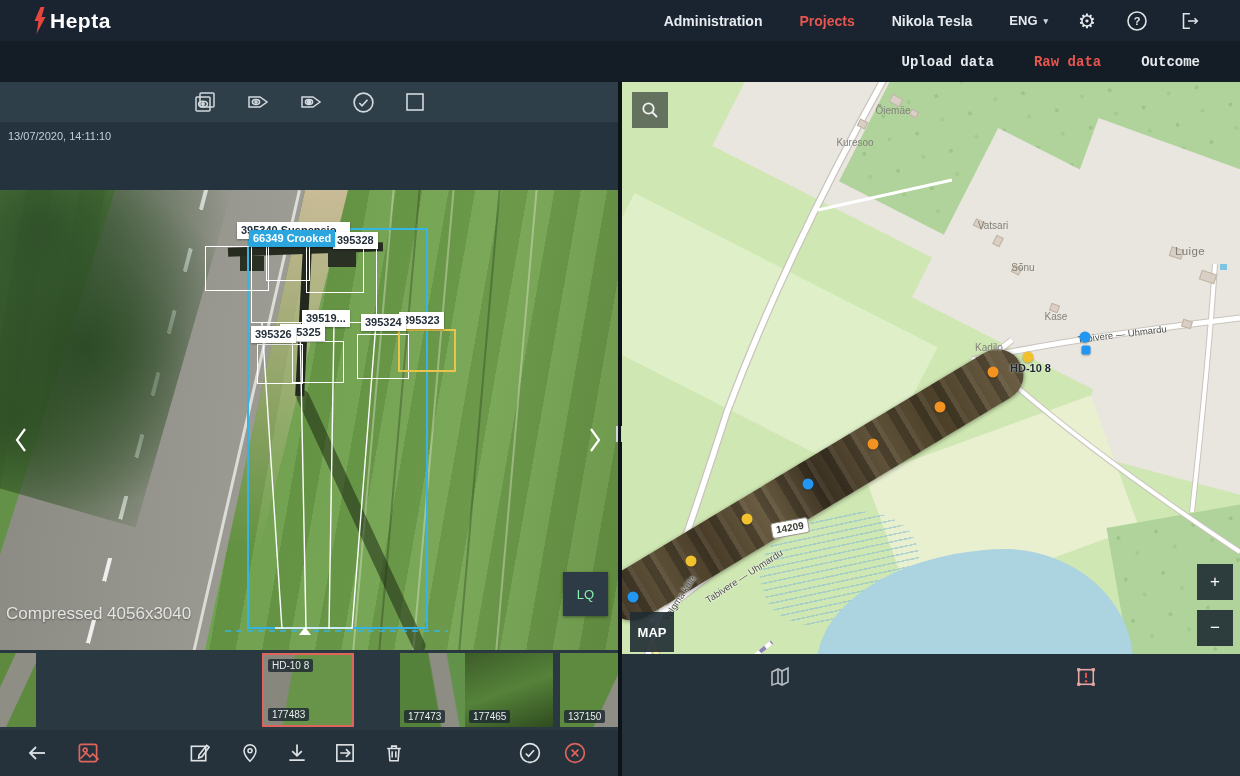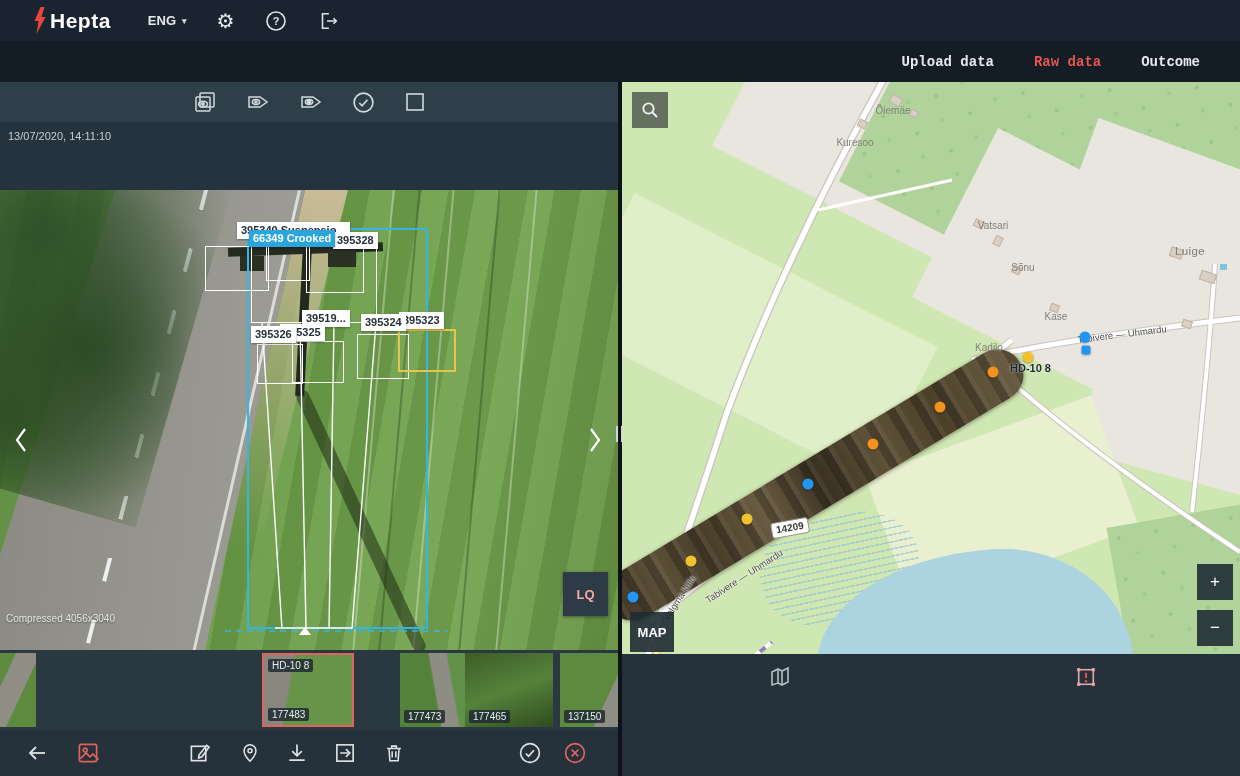--- a/index.html
+++ b/index.html
@@ -73,23 +73,23 @@
   .annolines { position:absolute; left:0; top:0; z-index:4; pointer-events:none; }
   .abox { position:absolute; border:1.5px solid #fff; z-index:5; cursor:pointer; }
   .abox.cyan { border:2px solid #35b5e5; z-index:3; }
   .abox.yellow { border:2px solid #e8c44c; }
   .albl { position:absolute; background:#fff; color:#25303a; font-size:11px; font-weight:bold;
           line-height:14px; padding:1px 4px 2px; white-space:nowrap; z-index:6; cursor:pointer;
           box-shadow:0 1px 2px rgba(0,0,0,.35); }
   .albl.blue { background:#2aa5de; color:#fff; z-index:7; }
   .timestamp { position:absolute; left:8px; top:8px; color:#c3ced6; font-size:11px; z-index:8; }
   .compressed { position:absolute; left:6px; bottom:26px; color:rgba(255,255,255,.8);
-                font-size:10px; z-index:8; text-shadow:0 1px 2px rgba(0,0,0,.4); }
+                font-size:17px; z-index:8; text-shadow:0 1px 2px rgba(0,0,0,.4); }
   .lq { position:absolute; right:10px; bottom:34px; width:45px; height:44px; background:#2c3b46;
-        color:#fca5a5; border:none; font-size:13px; font-weight:bold; z-index:8; cursor:pointer;
+        color:#86efac; border:none; font-size:13px; font-weight:normal; z-index:8; cursor:pointer;
         font-family:"Liberation Sans",sans-serif; box-shadow:0 1px 3px rgba(0,0,0,.4); }
   .navarrow { position:absolute; top:303px; z-index:8; cursor:pointer; }
   .navarrow.aleft { left:12px; } .navarrow.aright { right:14px; }
   
   .filmstrip { position:relative; height:80px; background:#2a3842; overflow:hidden; }
   .thumb { position:absolute; top:3px; width:88px; height:74px; overflow:hidden; cursor:pointer; }
   .thumb.sel { width:92px; border:2px solid #e0645b; }
   .v0 { background:linear-gradient(115deg,#5d8a3e 55%,#8e8e85 56% 75%,#5d8a3e 76%); }
   .v1 { background:linear-gradient(25deg,#49702f,#5c8a3b 60%,#3f6128); }
   .v2 { background:linear-gradient(115deg,#68954a 30%,#8a8a80 32% 48%,#74a152 50%); }
@@ -151,20 +151,25 @@
 </head>
 <body>
 
 <header class="topbar">
   <div class="logo">
     <svg width="15" height="27" viewBox="0 0 12 27">
       <polygon points="7,0 11,0 8,10 12,10 3,27 5,14 1,14" fill="#e8453c"></polygon>
     </svg>
     <span class="logo-text">Hepta</span>
   </div>
+  <nav class="mainnav">
+      <span class="navitem">Administration</span>
+      <span class="navitem active">Projects</span>
+      <span class="navitem">Nikola Tesla</span>
+    </nav>
   <div class="lang">
     <span>ENG</span>
     <span class="caret">▾</span>
   </div>
   <span class="topicon">
     <span class="gearglyph">⚙</span>
   </span>
   <span class="topicon">
     <svg width="22" height="22" viewBox="0 0 22 22" fill="none" stroke="#dfe4e7" stroke-width="1.6">
       <circle cx="11" cy="11" r="9"></circle>

